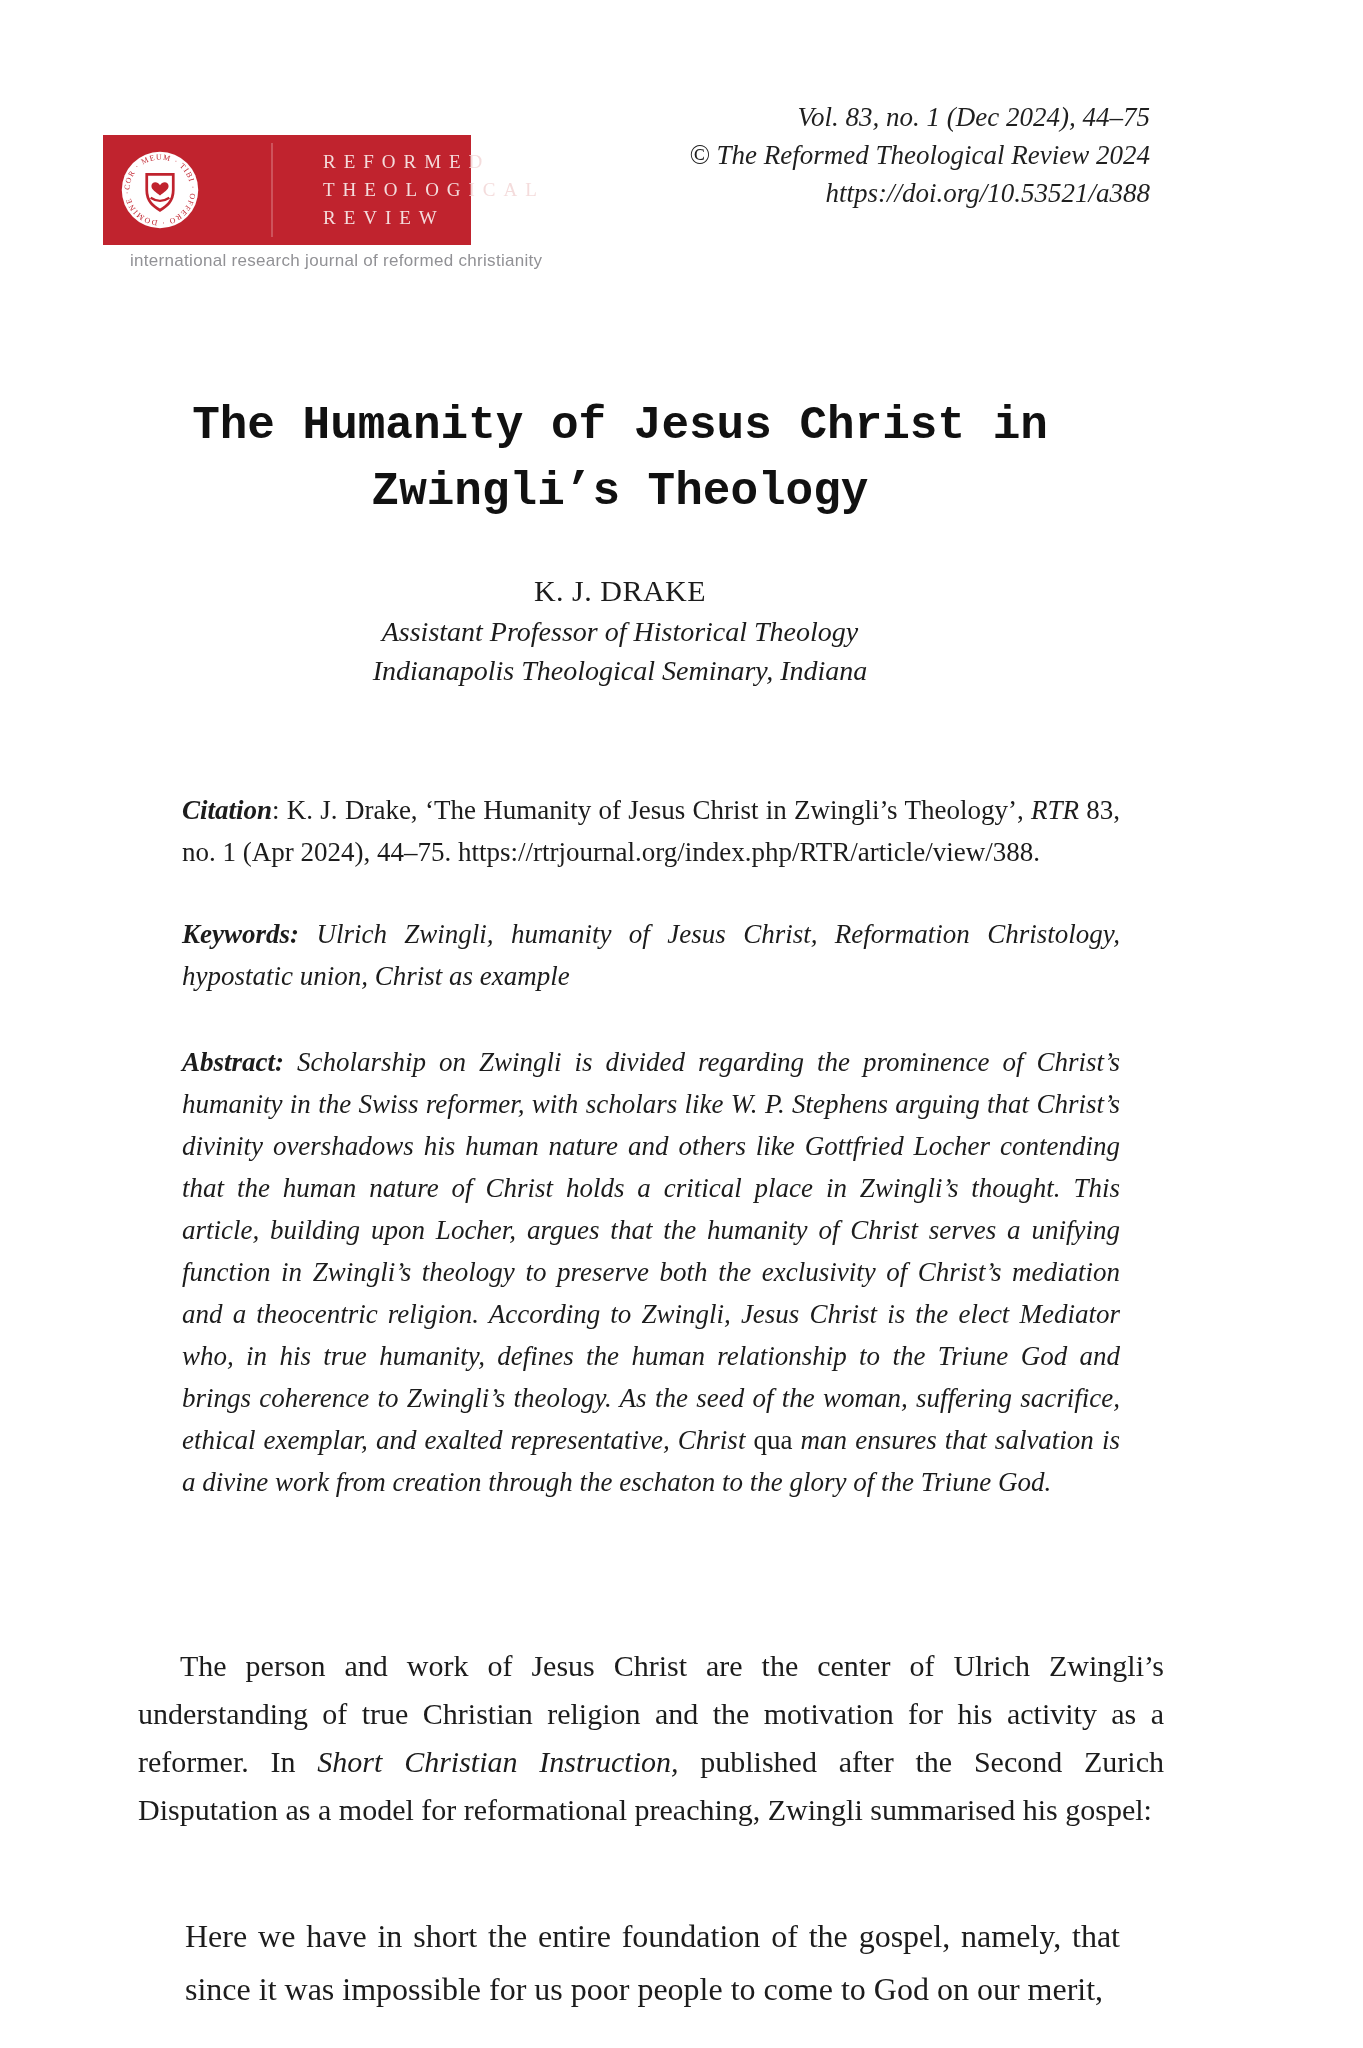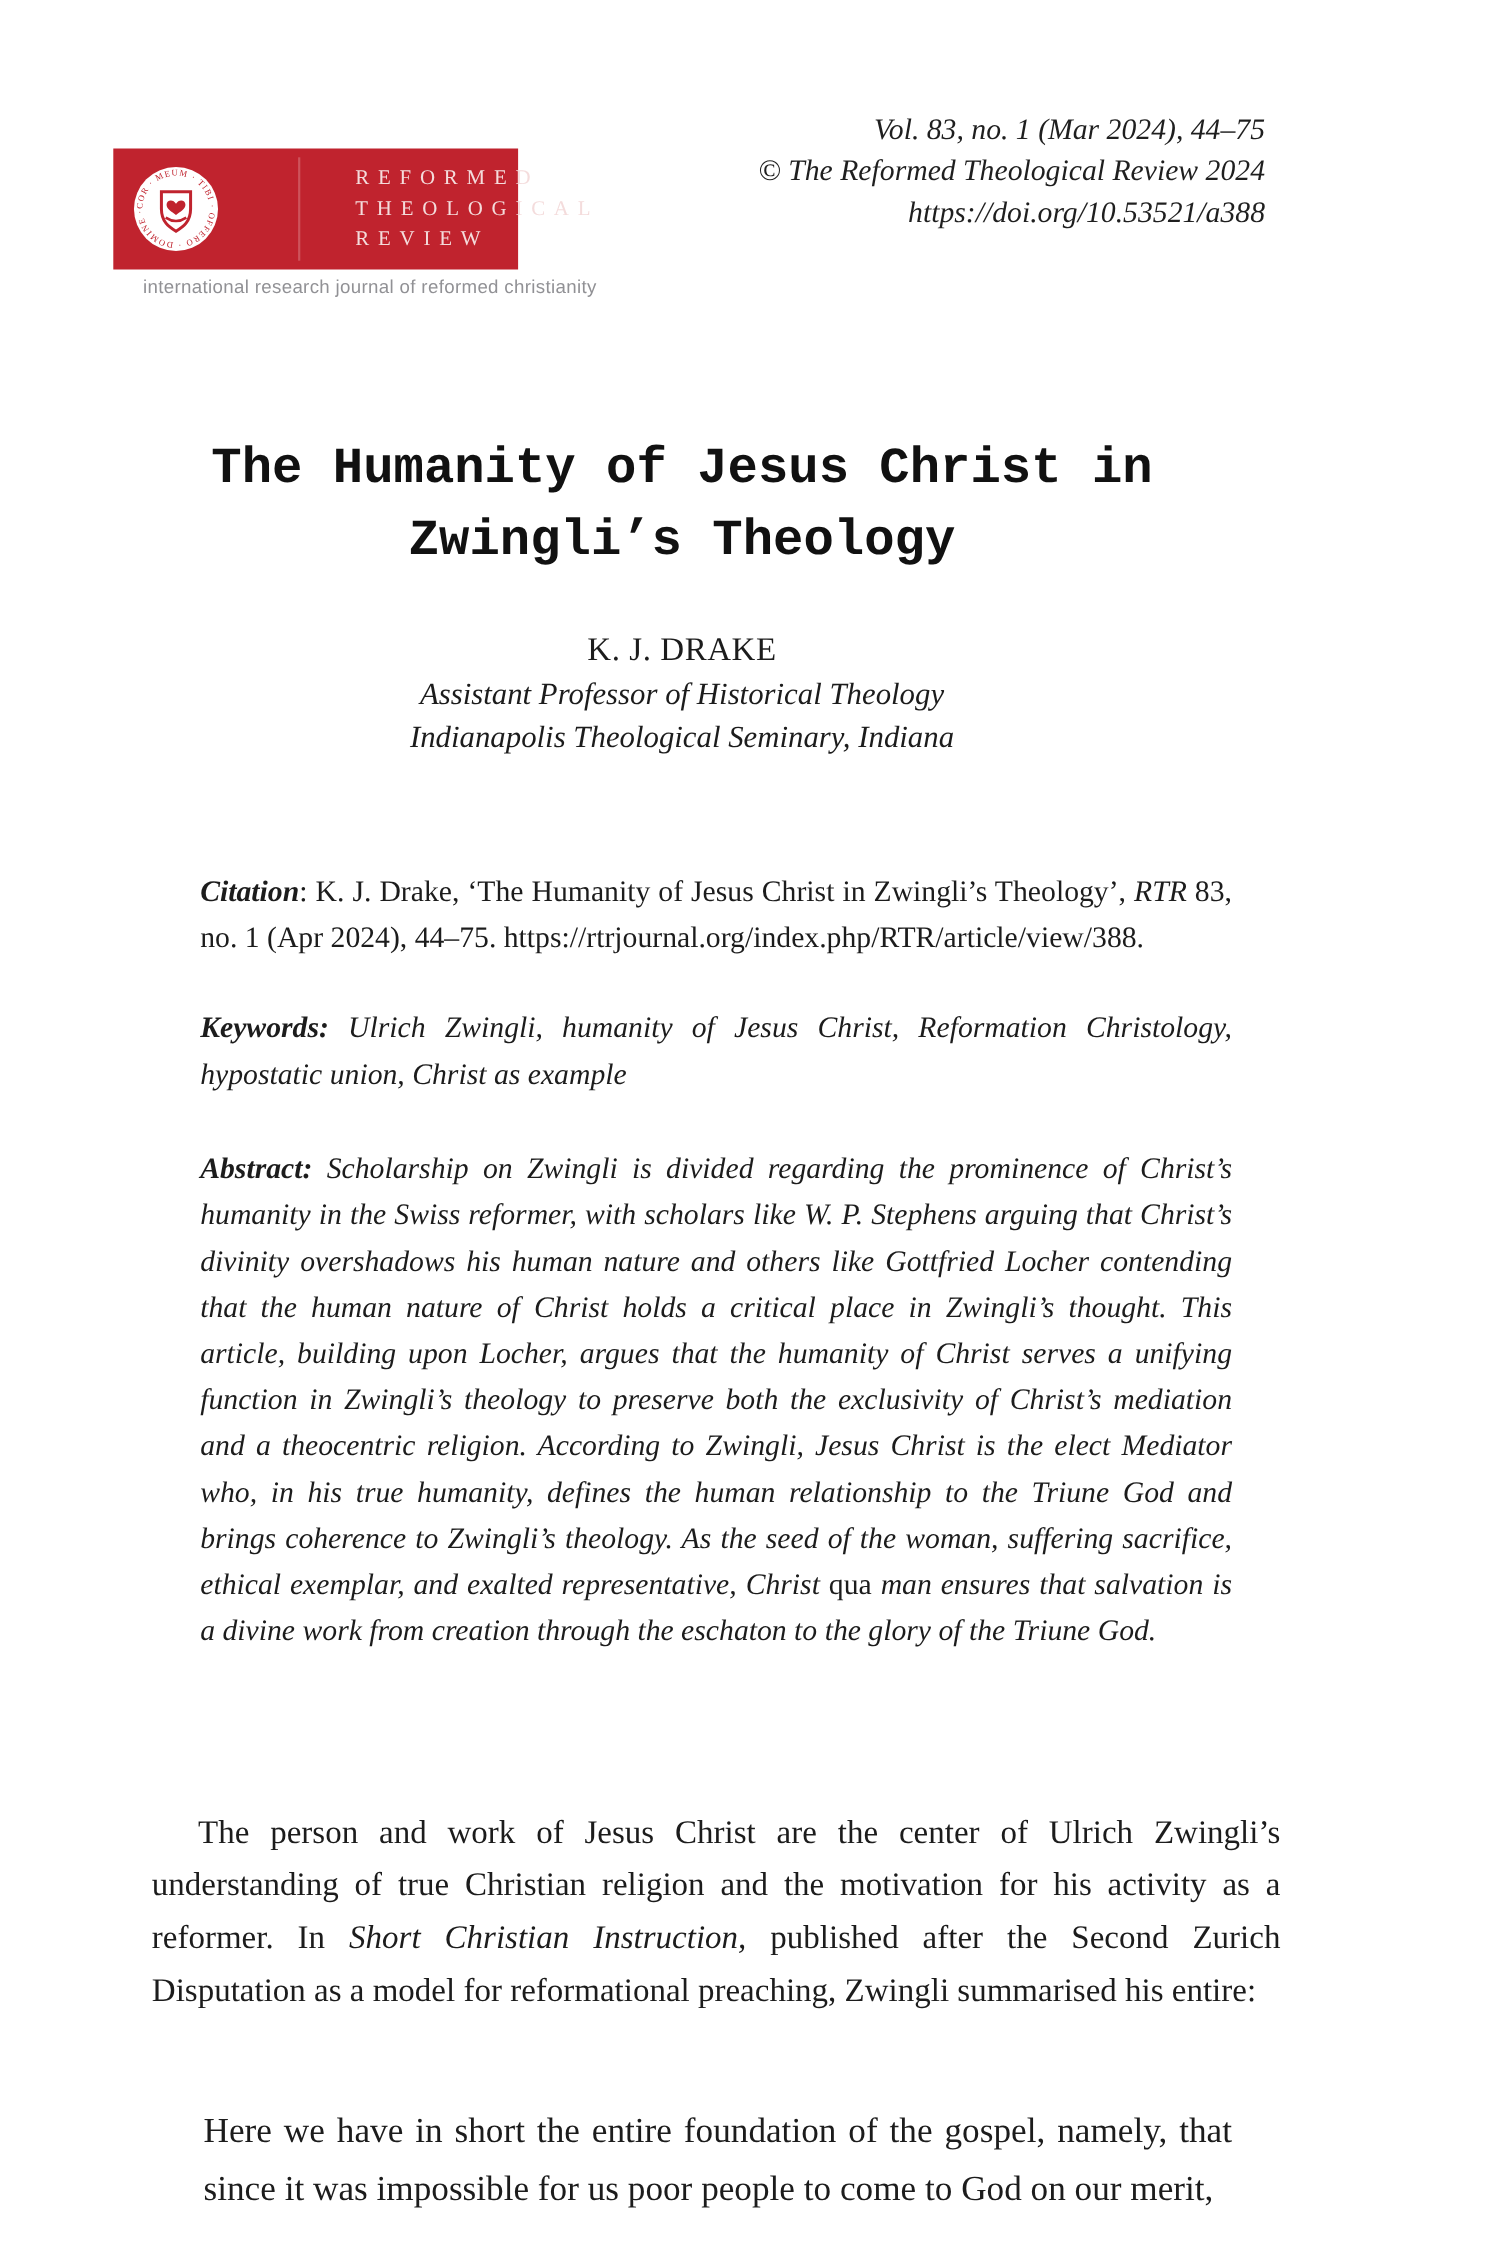--- a/index.html
+++ b/index.html
@@ -94,21 +94,21 @@
     font-size: 32px; line-height: 53px;
     text-align: justify;
   }
 </style>
 </head>
 <body>
 
 <div class="page">
 
   <div class="journal-info">
-    <div>Vol. 83, no. 1 (Mar 2024), 44–75</div>
+    <div>Vol. 83, no. 1 (Dec 2024), 44–75</div>
     <div>© The Reformed Theological Review 2024</div>
     <div>https://doi.org/10.53521/a388</div>
   </div>
 
   <div class="logo">
     <div class="logo-banner" style="background: rgb(192, 35, 46);">
       <div class="logo-divider"></div>
       <svg class="logo-seal" viewBox="0 0 100 100">
         <circle cx="50" cy="50" r="49" fill="#ffffff"></circle>
         <defs>
@@ -147,18 +147,18 @@
 
   <p class="meta-block keywords-block">
     <span class="lbl">Keywords: </span><span>Ulrich Zwingli, humanity of Jesus Christ, Reformation Christology, hypostatic union, Christ as example</span>
   </p>
 
   <p class="meta-block abstract-block">
     <span class="lbl">Abstract: </span><span>Scholarship on Zwingli is divided regarding the prominence of Christ’s humanity in the Swiss reformer, with scholars like W. P. Stephens arguing that Christ’s divinity overshadows his human nature and others like Gottfried Locher contending that the human nature of Christ holds a critical place in Zwingli’s thought. This article, building upon Locher, argues that the humanity of Christ serves a unifying function in Zwingli’s theology to preserve both the exclusivity of Christ’s mediation and a theocentric religion. According to Zwingli, Jesus Christ is the elect Mediator who, in his true humanity, defines the human relationship to the Triune God and brings coherence to Zwingli’s theology. As the seed of the woman, suffering sacrifice, ethical exemplar, and exalted representative, Christ </span><span class="rom">qua</span><span> man ensures that salvation is a divine work from creation through the eschaton to the glory of the Triune God.</span>
   </p>
 
   <p class="body-par">
-    <span>The person and work of Jesus Christ are the center of Ulrich Zwingli’s understanding of true Christian religion and the motivation for his activity as a reformer. In </span><span class="it">Short Christian Instruction,</span><span> published after the Second Zurich Disputation as a model for reformational preaching, Zwingli summarised his entire:</span>
+    <span>The person and work of Jesus Christ are the center of Ulrich Zwingli’s understanding of true Christian religion and the motivation for his activity as a reformer. In </span><span class="it">Short Christian Instruction,</span><span> published after the Second Zurich Disputation as a model for reformational preaching, Zwingli summarised his gospel:</span>
   </p>
 
   <p class="quote-par">Here we have in short the entire foundation of the gospel, namely, that since it was impossible for us poor people to come to God on our merit,</p>
 
 </div>
 
 </body></html>

